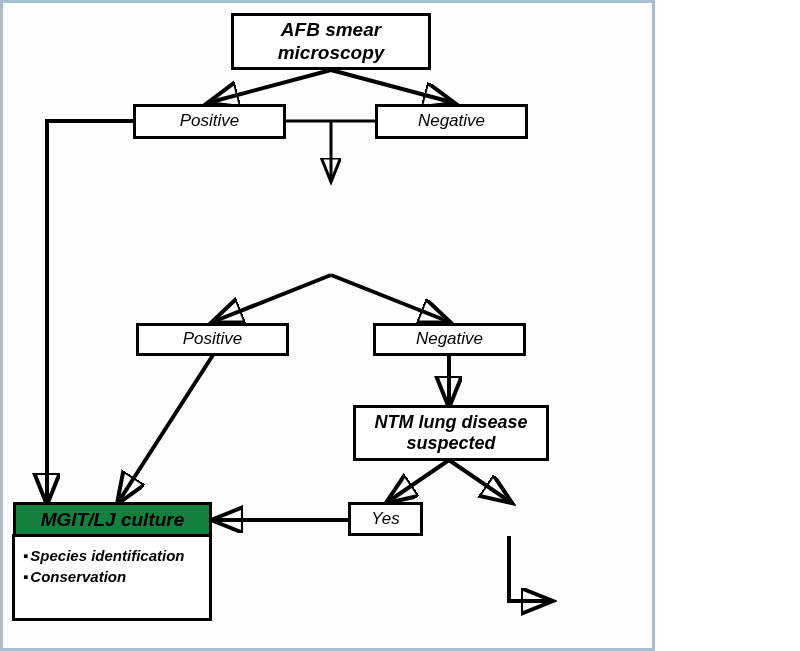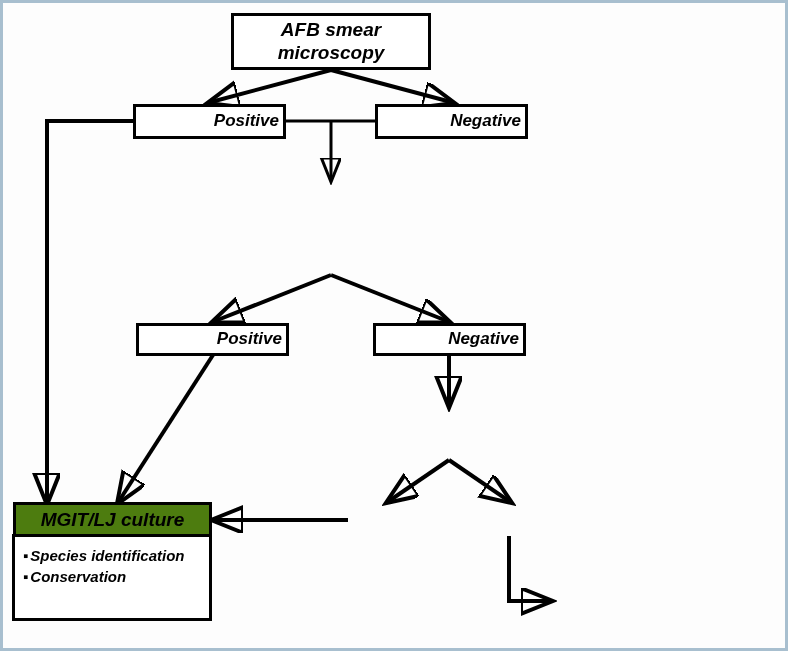--- a/index.html
+++ b/index.html
@@ -2,21 +2,21 @@
 <html><head>
 <meta charset="utf-8">
 <style>
   html, body {
     margin: 0;
     padding: 0;
     background: #ffffff;
   }
   #canvas {
     position: relative;
-    width: 788px;
+    width: 655px;
     height: 651px;
     background: #fdfdfd;
     box-sizing: border-box;
     border: 3px solid #a8bfcf;
     overflow: hidden;
     font-family: "Liberation Sans", sans-serif;
   }
   .node {
     position: absolute;
     box-sizing: border-box;
@@ -25,22 +25,22 @@
     display: flex;
     align-items: center;
     justify-content: center;
     text-align: center;
     font-weight: bold;
     font-style: italic;
     color: #000000;
     line-height: 1.18;
     padding: 2px 4px;
   }
-  .node.gray { background: #4d7c0f; }
-  .node.plain { font-weight: bold; justify-content: flex-end; }
+  .node.gray { background: #15803d; }
+  .node.plain { font-weight: normal; }
   .node .txt { display: block; }
 
   .listbox {
     position: absolute;
     box-sizing: border-box;
     border: 3px solid #000000;
     background: #ffffff;
     padding: 8px 6px 6px 8px;
   }
   .listbox ul {
@@ -125,25 +125,31 @@
 
 
   <div class="node plain" style="left:133px; top:320px; width:153px; height:33px; font-size:17px;">
     <span class="txt">Positive</span>
   </div>
 
   <div class="node plain" style="left:370px; top:320px; width:153px; height:33px; font-size:17px;">
     <span class="txt">Negative</span>
   </div>
 
+  <div class="node" style="left:350px; top:402px; width:196px; height:56px; font-size:18px;">
+    <span class="txt">NTM&nbsp;lung&nbsp;disease<br>suspected</span>
+  </div>
 
   <div class="node gray" style="left:10px; top:499px; width:199px; height:36px; font-size:19px;">
     <span class="txt">MGIT/LJ culture</span>
   </div>
 
+  <div class="node plain" style="left:345px; top:499px; width:75px; height:34px; font-size:17px;">
+    <span class="txt">Yes</span>
+  </div>
 
 
 
   <div class="listbox" style="left:9px; top:531px; width:200px; height:87px;">
     <ul>
       <li>Species identification</li>
       <li>Conservation</li>
     </ul>
   </div>
 

